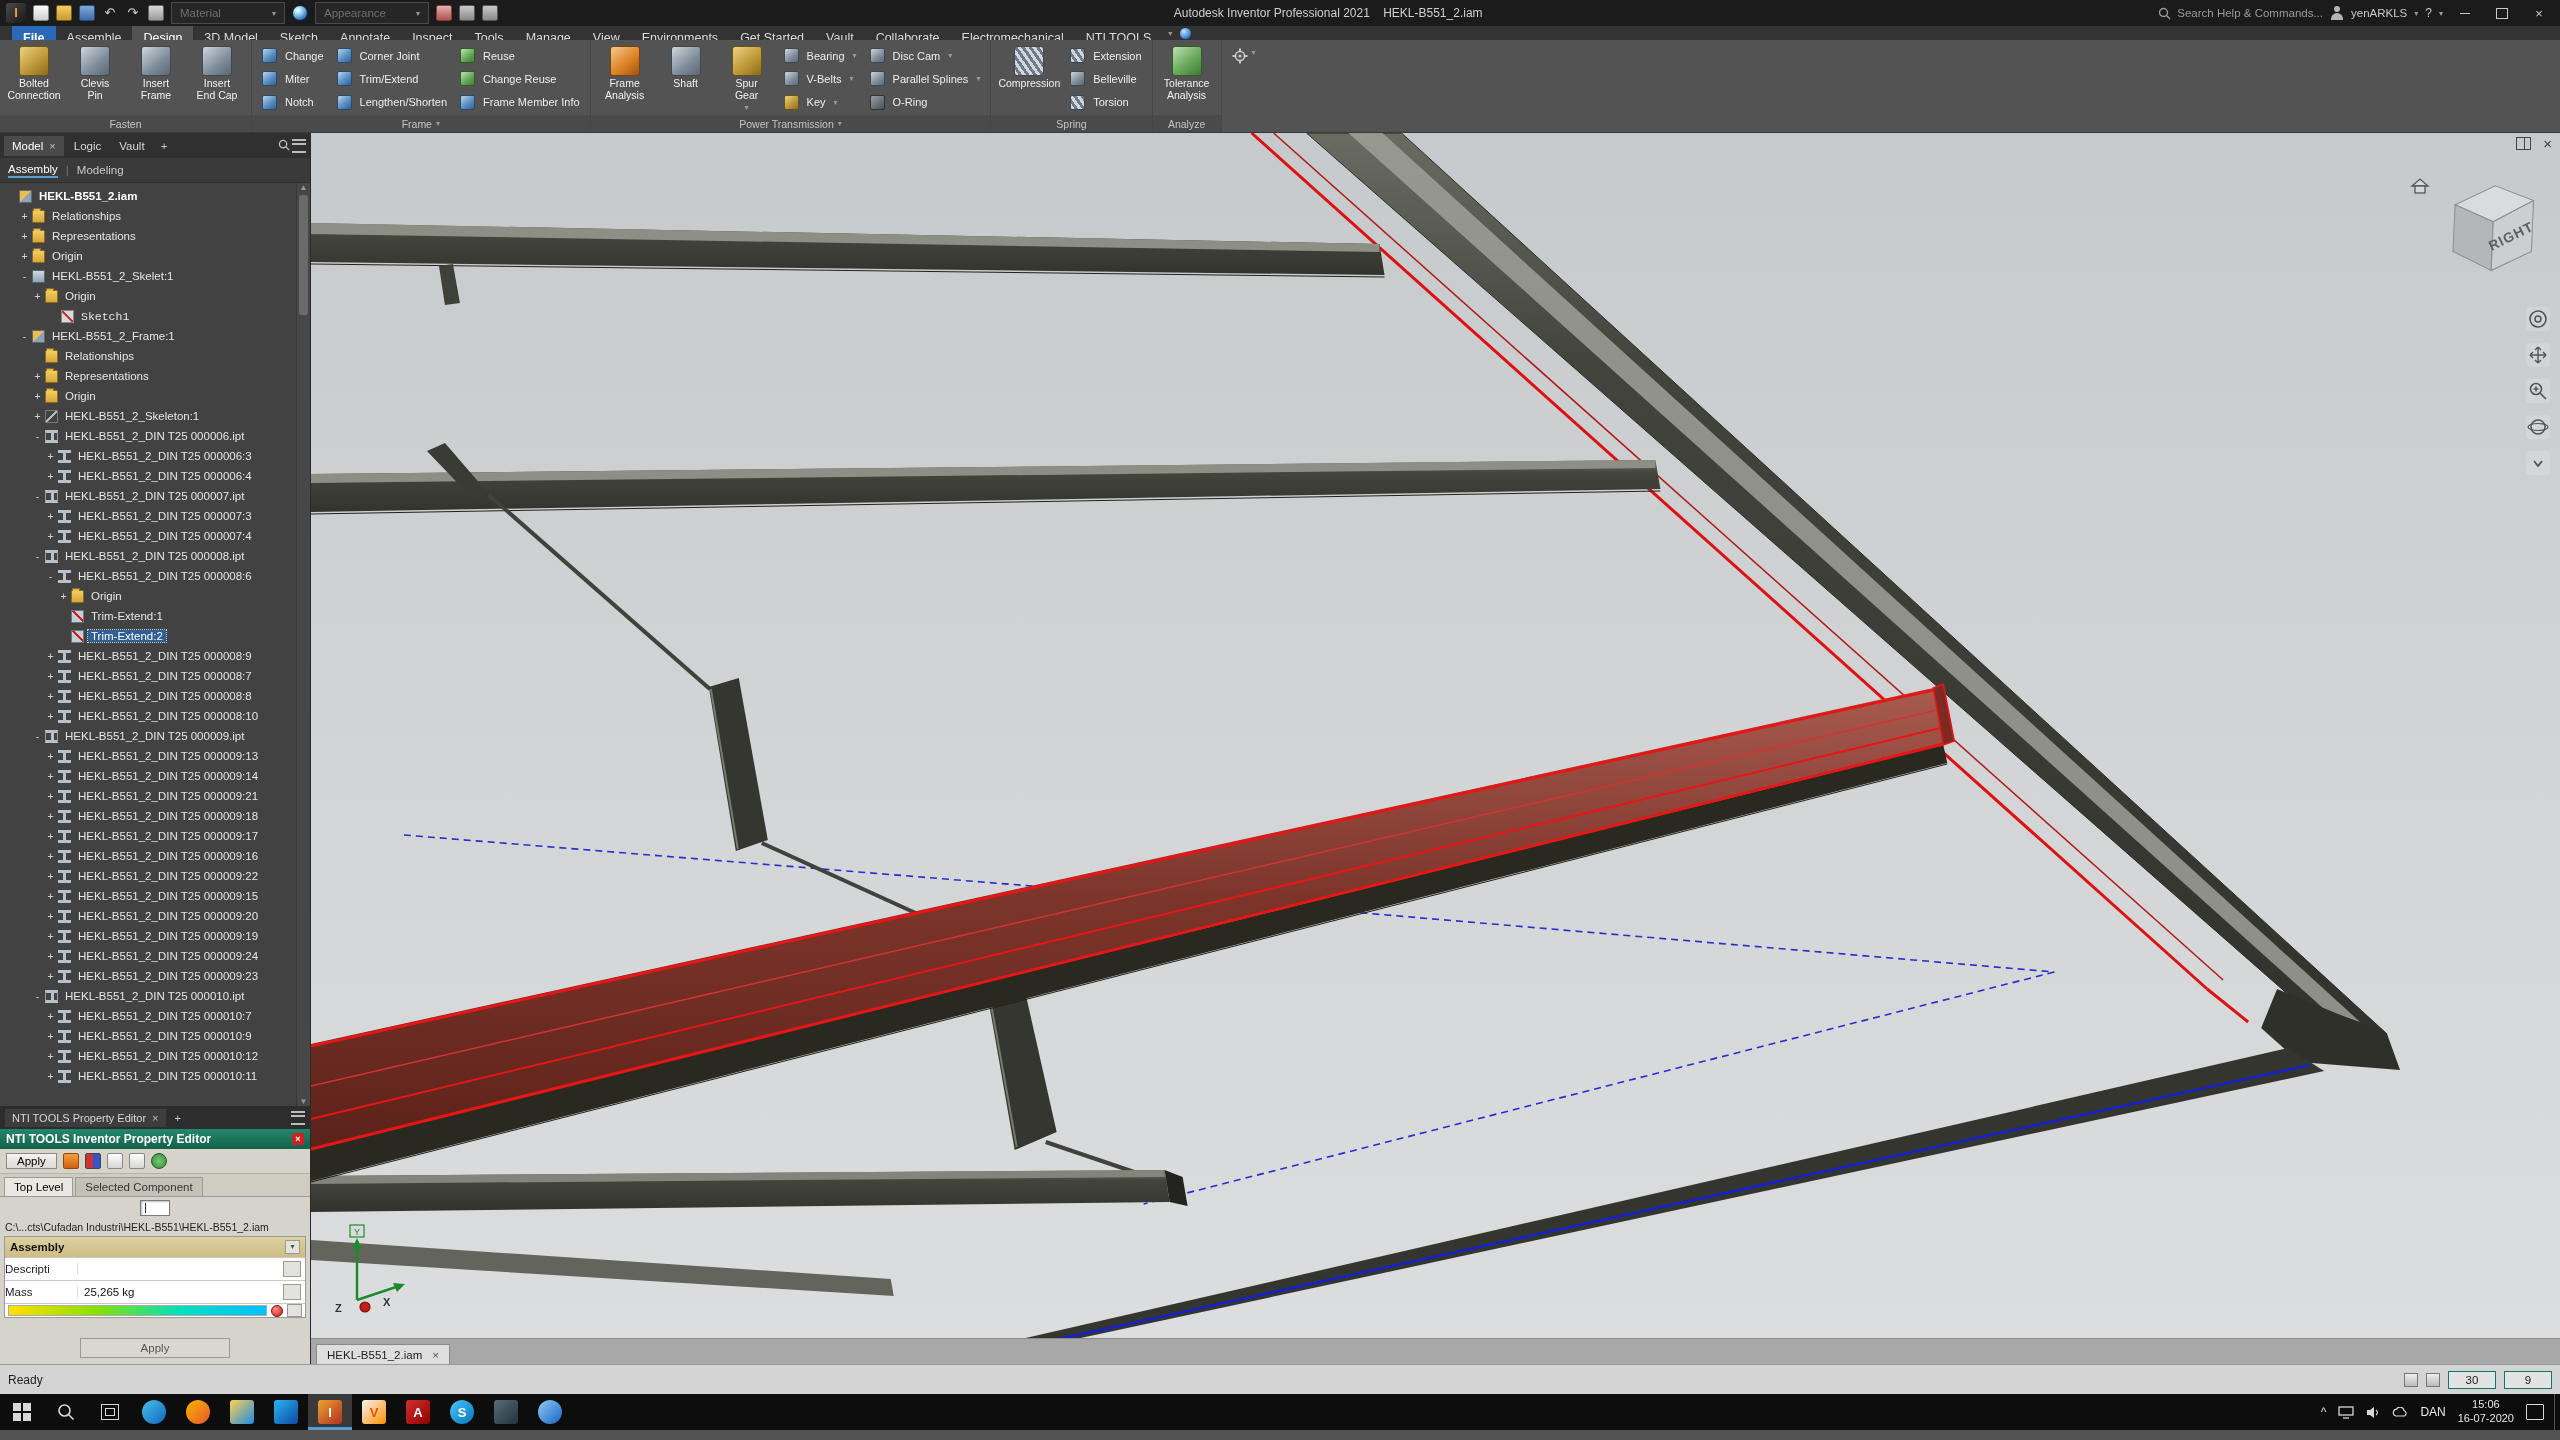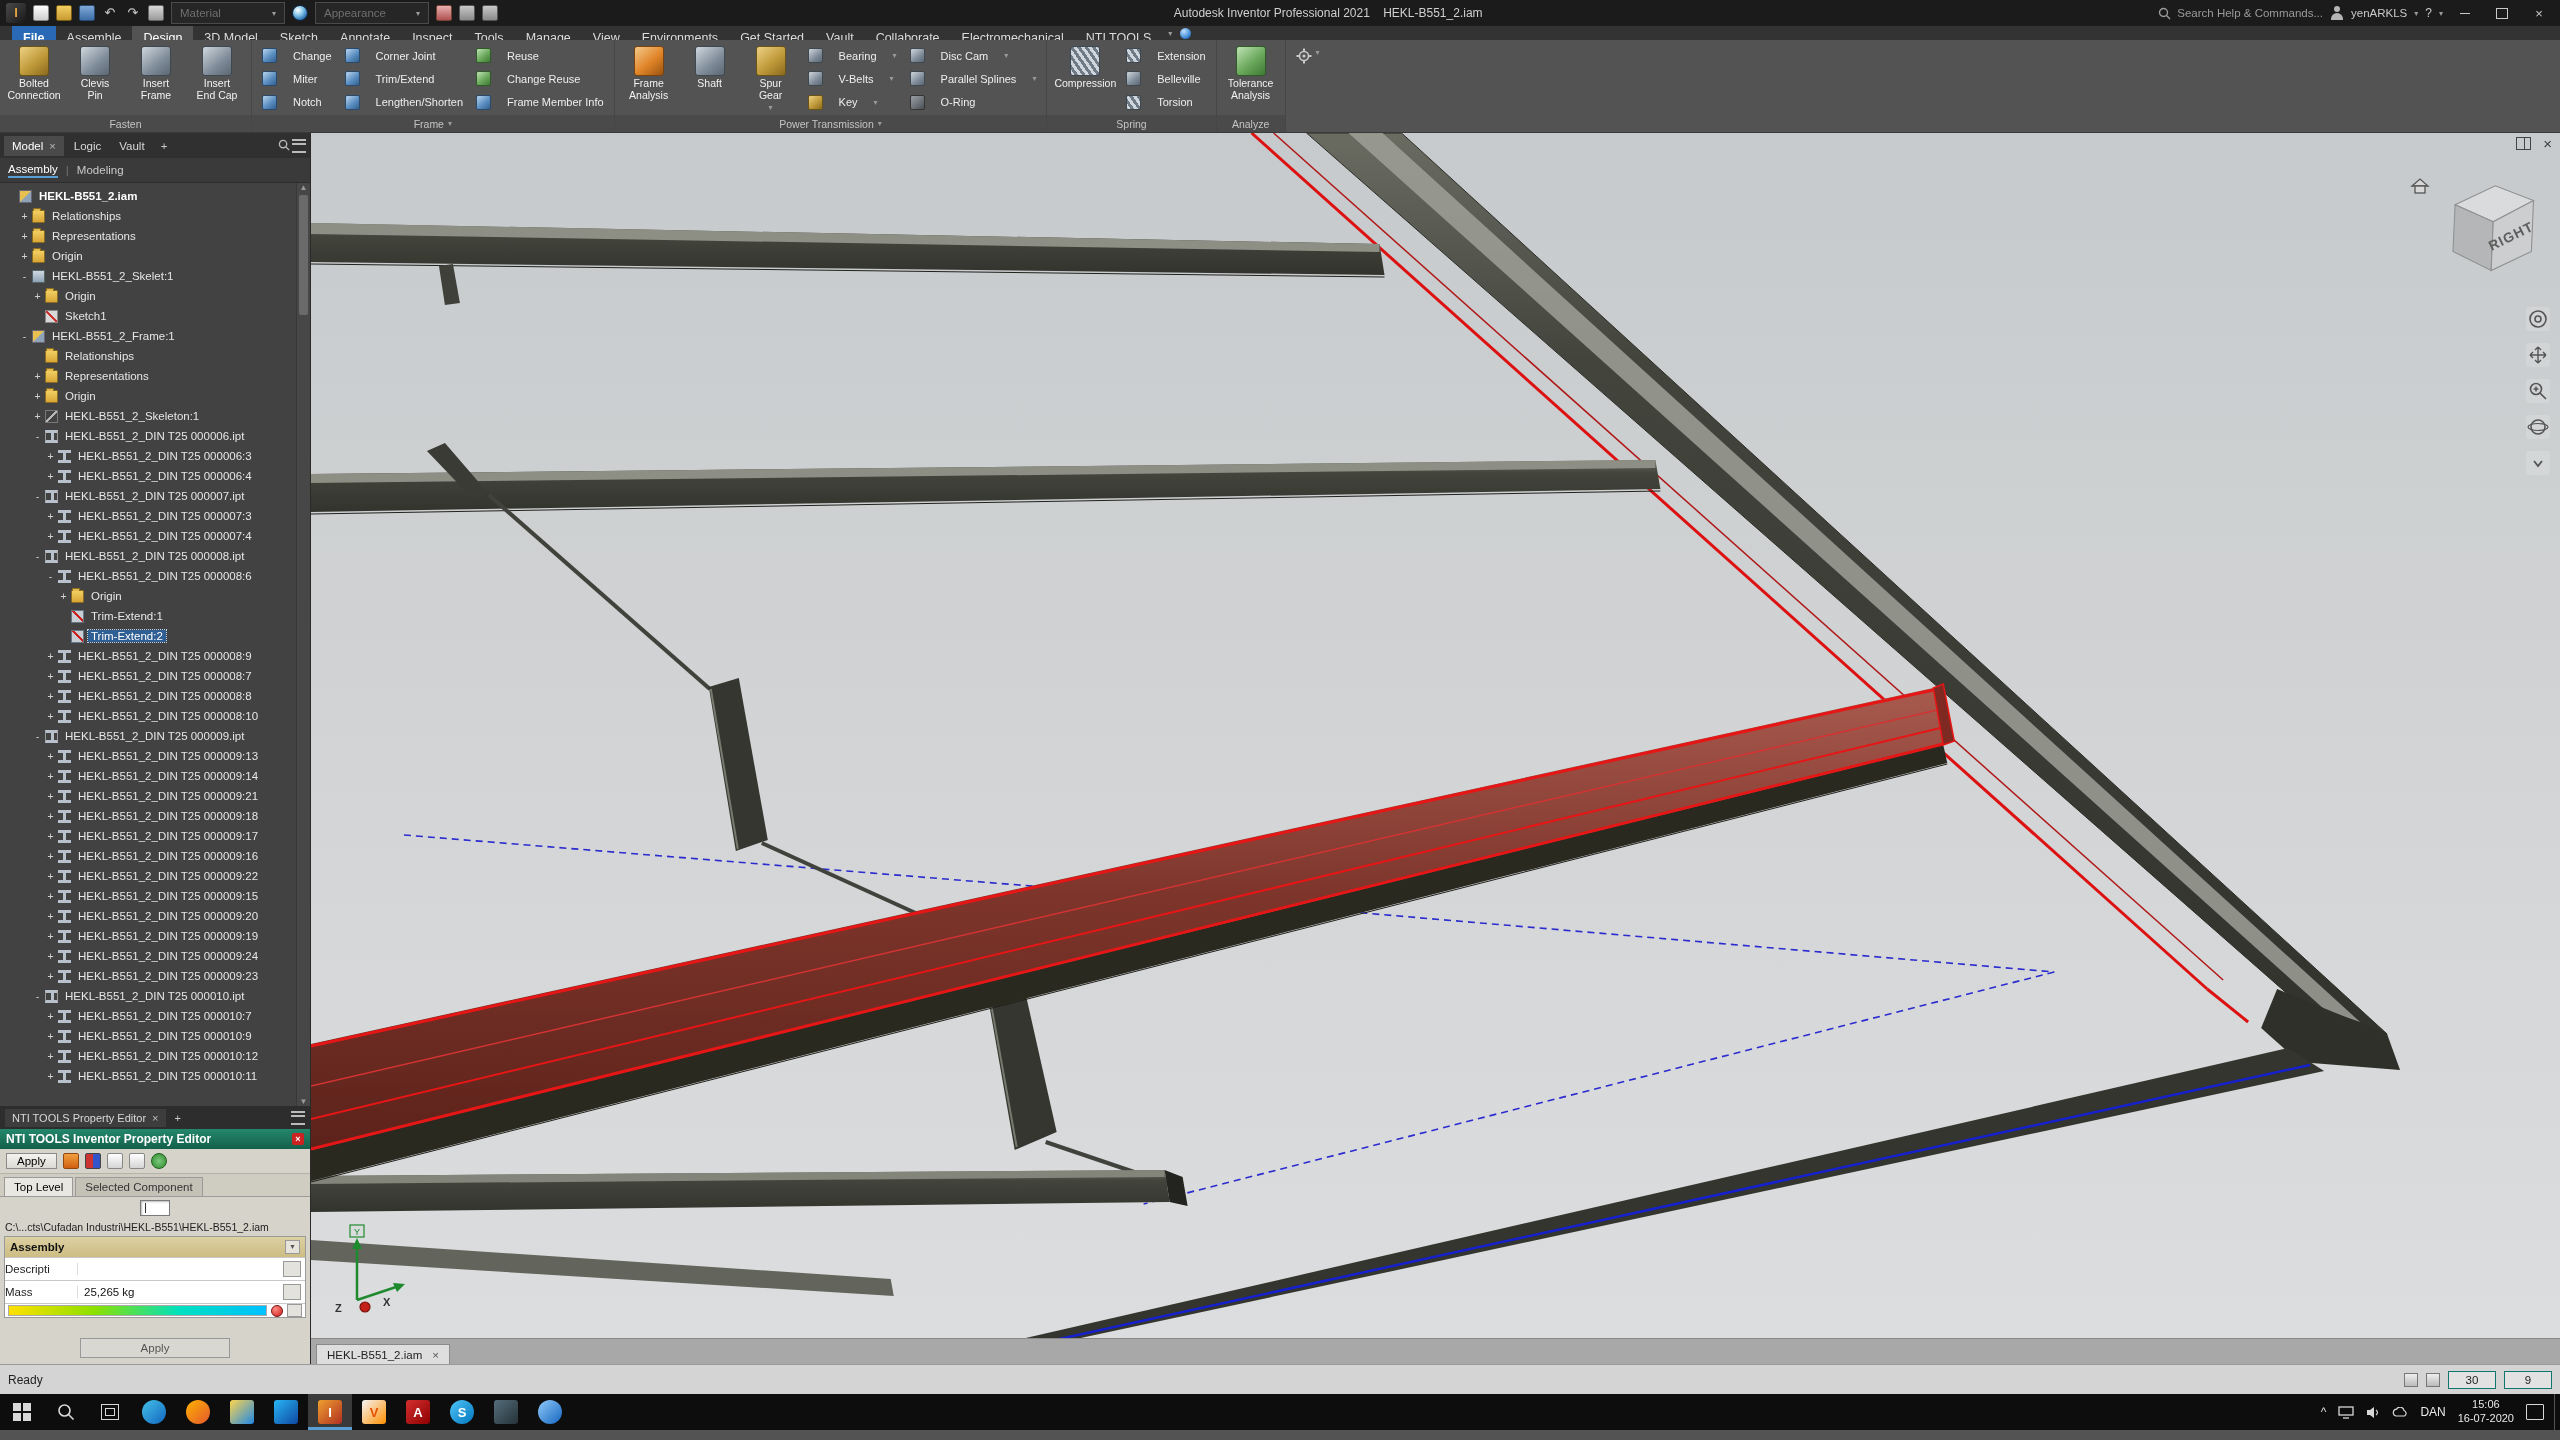--- a/index.html
+++ b/index.html
@@ -36,21 +36,21 @@
   .mtab.active{background:#535353;color:#ffffff;}
   .menu-extra{display:flex;align-items:center;gap:8px;padding-left:6px;}
   .presence{width:11px;height:11px;border-radius:50%;background:radial-gradient(circle at 35% 30%,#bfe0ff,#2f7fd0 70%,#114a88);display:inline-block;}
   
   .ribbon{height:92px;background:#535353;display:flex;align-items:stretch;border-bottom:1px solid #3a3a3a;flex:none;}
   .rb-panel{display:flex;flex-direction:column;border-right:1px solid #464646;}
   .rb-items{flex:1;display:flex;padding:3px 5px 0 5px;gap:3px;align-items:stretch;}
   .rb-big{min-width:54px;max-width:62px;display:flex;flex-direction:column;align-items:center;gap:2px;padding:3px 2px 0 2px;font-size:10.5px;color:#f2f2f2;text-align:center;line-height:1.12;}
   .rb-big-label{white-space:pre-line;}
   .rb-col{display:flex;flex-direction:column;justify-content:space-around;padding:1px 2px;}
-  .rb-sm{display:flex;align-items:center;gap:16px;font-size:11px;color:#eeeeee;padding:1px 3px;height:20px;white-space:nowrap;}
+  .rb-sm{display:flex;align-items:center;gap:8px;font-size:11px;color:#eeeeee;padding:1px 3px;height:20px;white-space:nowrap;}
   .rb-label{height:17px;text-align:center;font-size:10.5px;color:#c4c4c4;display:flex;align-items:center;justify-content:center;gap:4px;background:rgba(0,0,0,0.10);}
   .ic-big{width:30px;height:30px;border-radius:3px;flex:none;box-sizing:border-box;}
   .ic-sm{width:15px;height:15px;border-radius:2px;flex:none;box-sizing:border-box;}
   .ic-steel{background:linear-gradient(140deg,#cfd6dd,#7e8b98 60%,#5c6773);border:1px solid #3f474f;}
   .ic-gold{background:linear-gradient(140deg,#ecd184,#c09a3a 55%,#8a6a1e);border:1px solid #6b5418;}
   .ic-blue{background:linear-gradient(140deg,#b9d4ec,#5b8fc2 55%,#33608e);border:1px solid #2a4a6b;}
   .ic-green{background:linear-gradient(140deg,#bfe3b4,#6aa85c 55%,#3f7a34);border:1px solid #2f5c27;}
   .ic-orange{background:linear-gradient(140deg,#f4c98a,#e08428 55%,#9c5410);border:1px solid #7a420e;}
   .ic-dark{background:linear-gradient(140deg,#9aa0a6,#4a4f54);border:1px solid #333;}
   .ic-coil{background:repeating-linear-gradient(55deg,#cfd6dd 0 3px,#6e7a86 3px 6px);border:1px solid #3f474f;}
@@ -474,21 +474,21 @@
             <div class="trow" style="padding-left: 19px;">
               <span class="exp">-</span>
               <span class="ti ti-part"></span>
               <span class="tlab">HEKL-B551_2_Skelet:1</span>
             </div>
             <div class="trow" style="padding-left: 32px;">
               <span class="exp">+</span>
               <span class="ti ti-folder"></span>
               <span class="tlab">Origin</span>
             </div>
-            <div class="trow" style="padding-left: 32px;">
+            <div class="trow" style="padding-left: 48px; font-family: Liberation Mono, monospace;">
               <span class="exp"></span>
               <span class="ti ti-sketch"></span>
               <span class="tlab">Sketch1</span>
             </div>
             <div class="trow" style="padding-left: 19px;">
               <span class="exp">-</span>
               <span class="ti ti-frameasm"></span>
               <span class="tlab">HEKL-B551_2_Frame:1</span>
             </div>
             <div class="trow" style="padding-left: 32px;">

